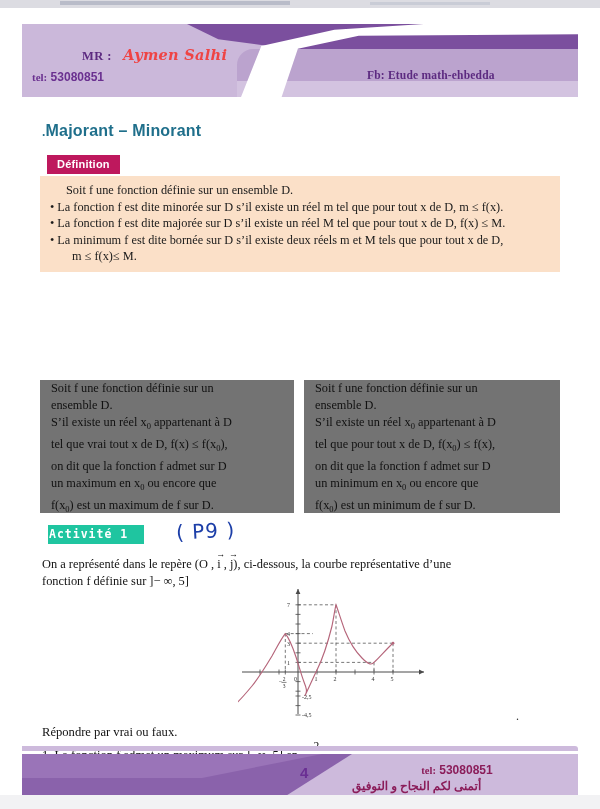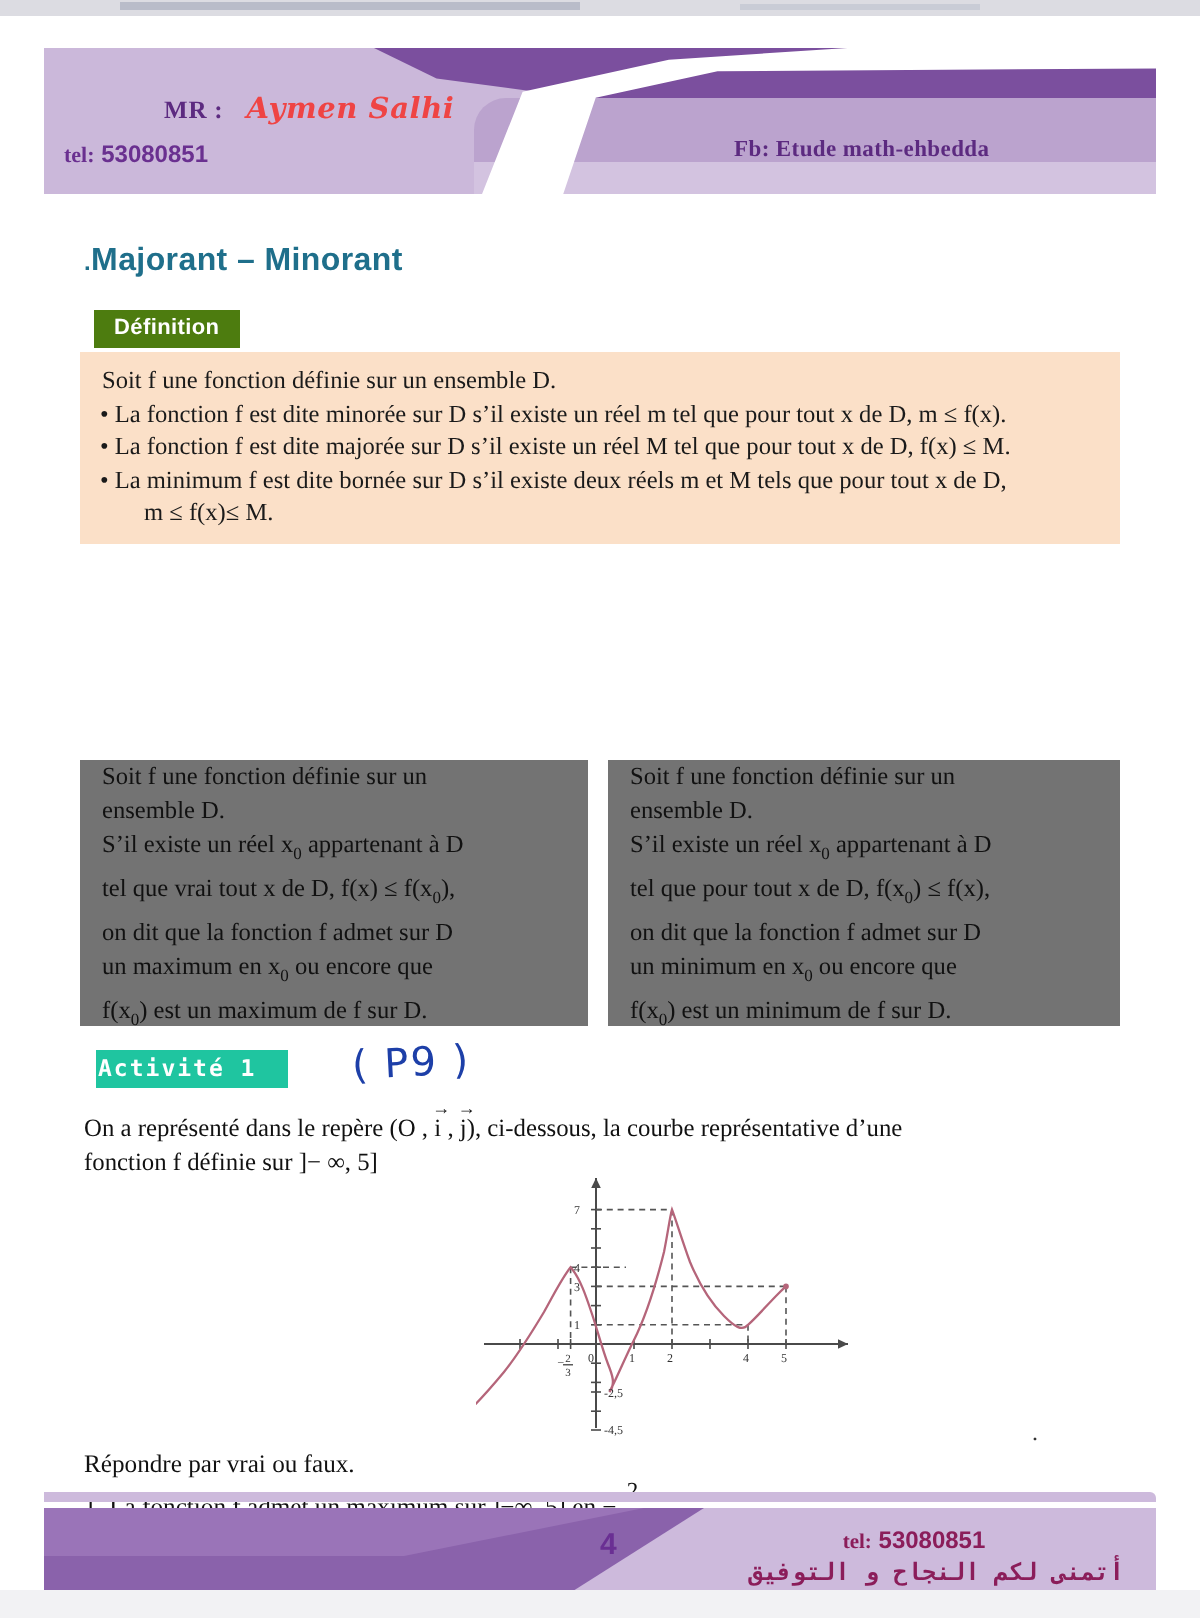--- a/index.html
+++ b/index.html
@@ -74,34 +74,34 @@
   .section-title{
     position:absolute;left:42px;top:18px;
     font-family:"Liberation Sans",sans-serif;
     font-size:16px;font-weight:bold;color:#1f6f8b;
     letter-spacing:.2px;
   }
   .section-title .dot{font-size:12px;color:#1f6f8b;}
 
   .def-tab{
     position:absolute;left:47px;top:51px;
-    background:#4d7c0f;color:#ffffff;
+    background:#be185d;color:#ffffff;
     font-family:"Liberation Sans",sans-serif;
     font-weight:bold;font-size:11px;
     padding:3px 10px 4px 10px;
     letter-spacing:.2px;
   }
   .def-box{
     position:absolute;left:40px;top:72px;width:520px;
     background:#fbe0c8;
     padding:6px 10px 8px 10px;
     box-sizing:border-box;
     font-size:12.3px;line-height:16.2px;color:#1a1a1a;
   }
-  .def-box .lead{margin:0 0 1px 1px;}
+  .def-box .lead{margin:0 0 1px 16px;}
   .def-box .bullet{margin:0;text-indent:0;padding-left:10px;}
   .def-box .bullet .b{margin-left:-10px;margin-right:3px;}
   .def-box .cont{margin:0;padding-left:22px;}
 
   
   .blue-box{
     position:absolute;top:276px;
     background:#737373;
     box-sizing:border-box;
     padding:0 9px 8px 11px;
@@ -168,23 +168,23 @@
     font-family:"Liberation Sans",sans-serif;
     font-size:15px;font-weight:bold;color:#6a2f93;
   }
   .ft-tel{
     position:absolute;left:330px;top:9px;width:210px;text-align:center;
     font-size:12px;color:#8b1d5a;font-weight:bold;
     font-family:"Liberation Sans",sans-serif;
   }
   .ft-tel .lbl{font-family:"Liberation Serif",serif;font-size:10.5px;}
   .ft-ar{
-    position:absolute;left:330px;top:25px;width:210px;text-align:right;
+    position:absolute;left:330px;top:25px;width:210px;text-align:left;
     direction:rtl;font-size:12px;color:#8b1d5a;font-weight:bold;
-    font-family:Liberation Mono, monospace;
+    font-family:Liberation Serif, serif;
   }
   .footer-top-line{
     position:absolute;left:22px;top:738px;width:556px;height:5px;
     background:#cdbadc;border-radius:0 3px 0 0;
   }
   .scan-bottom{position:absolute;left:0;top:795px;width:600px;height:14px;background:#f2f2f4;}
   sub{font-size:8.5px;}
 </style>
 </head>
 <body>

